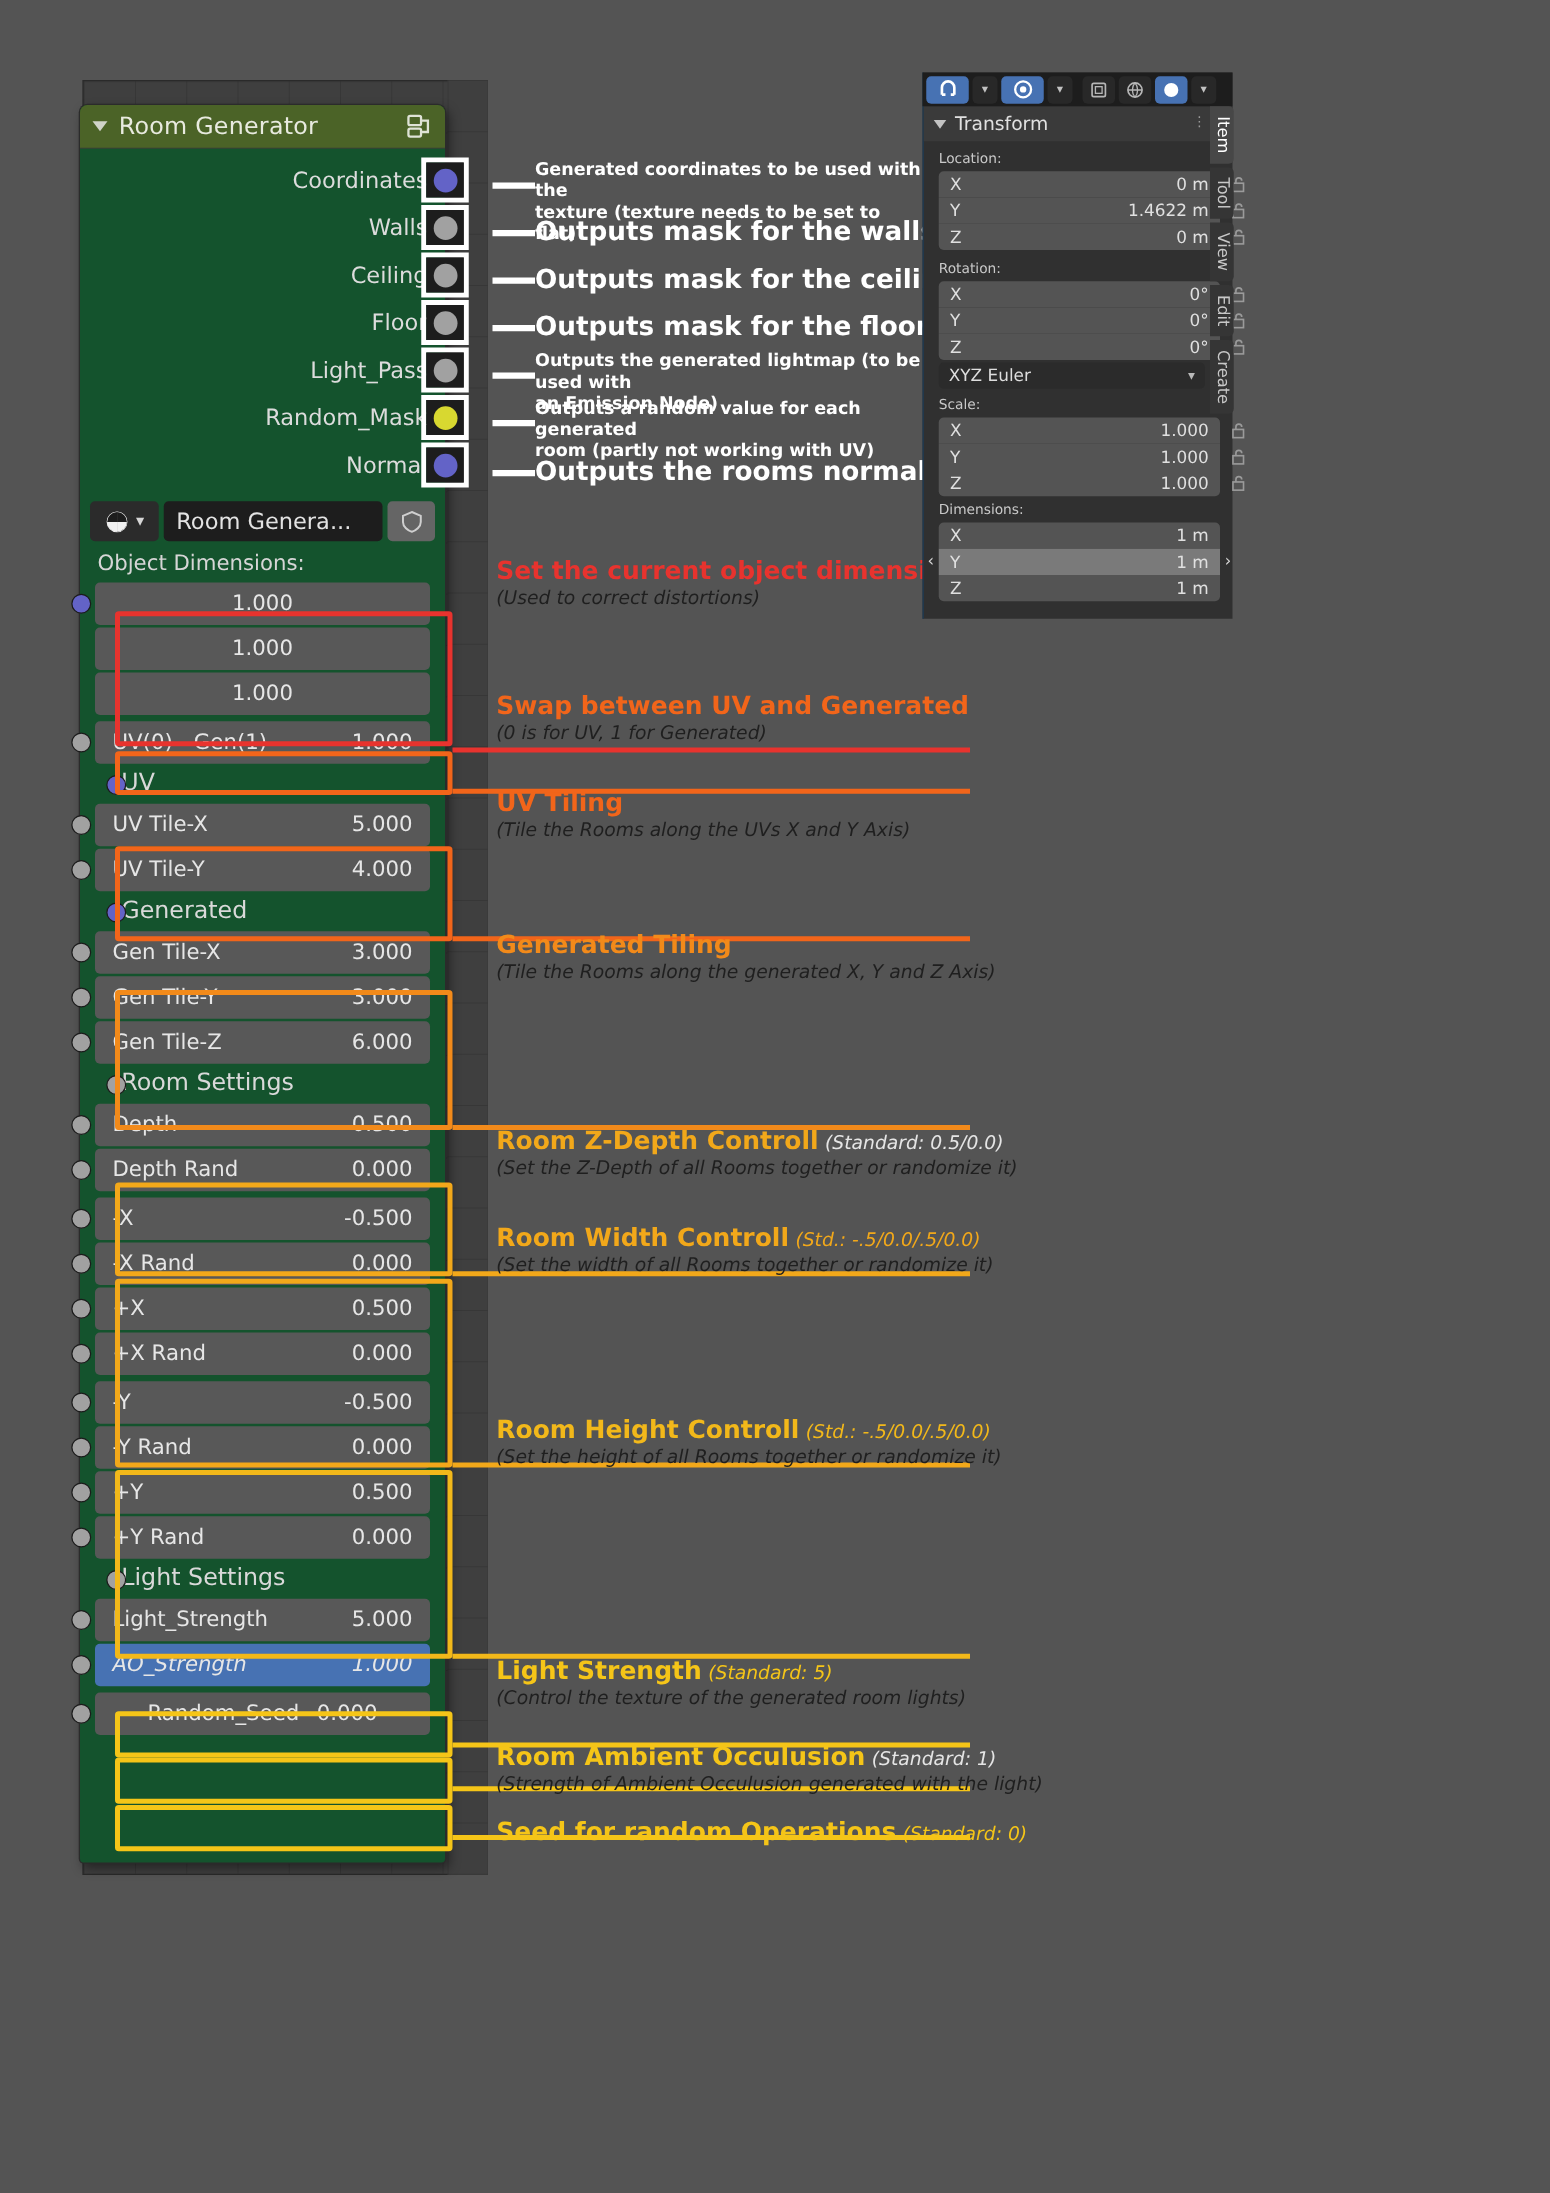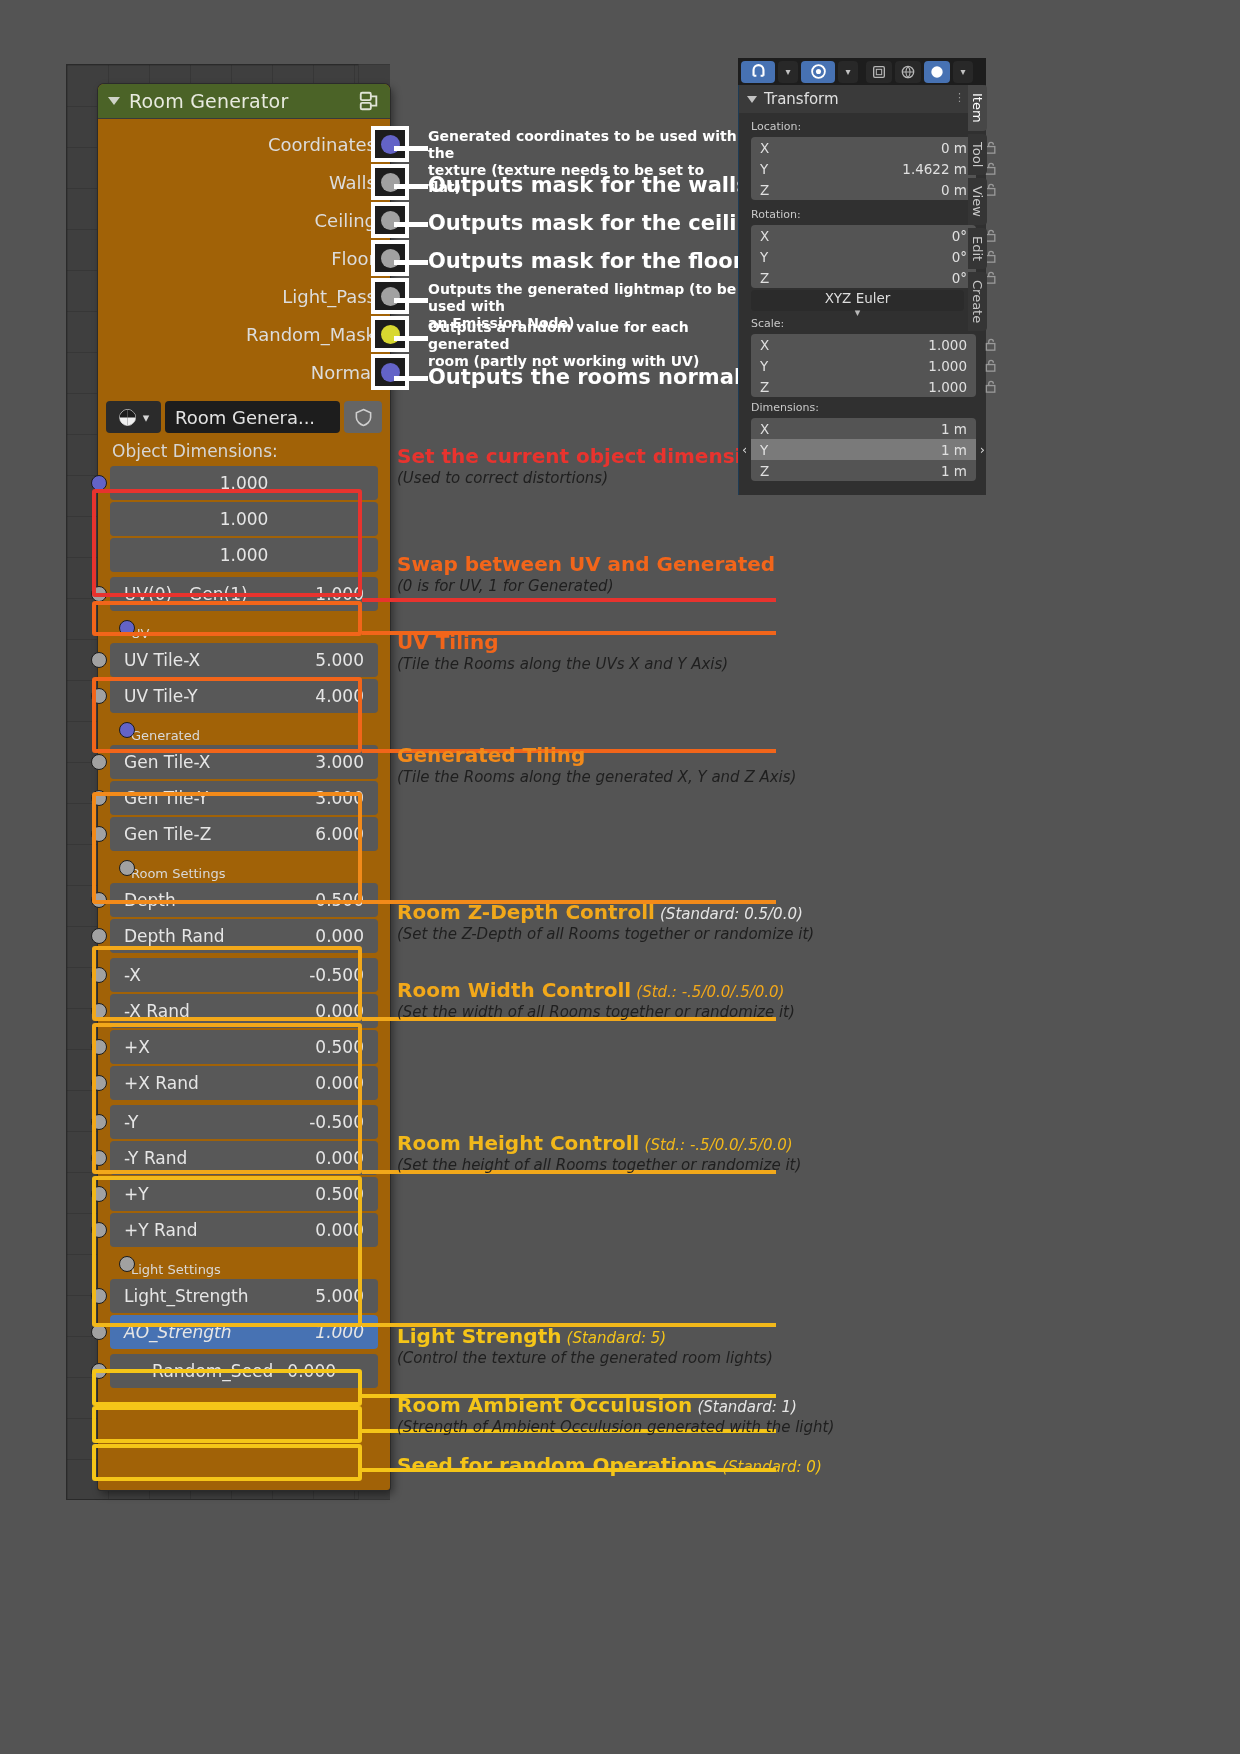--- a/index.html
+++ b/index.html
@@ -25,22 +25,22 @@
     position:absolute; left:358px; top:64px; width:32px; height:1436px;
     background:#3f3f3f;
     background-image:
       linear-gradient(to right, rgba(0,0,0,0.12) 1px, transparent 1px),
       linear-gradient(to bottom, rgba(0,0,0,0.12) 1px, transparent 1px);
     background-size:41px 41px;
   }
 
   
   #node{
-    position:absolute; left:98px; top:84px; width:292px; height:1406px;
-    background:#a16207;
+    position:absolute; left:64px; top:84px; width:292px; height:1406px;
+    background:#14532d;
     border-radius:6px 6px 3px 3px;
     box-shadow:0 0 0 1px #2b2b2b, 3px 4px 9px rgba(0,0,0,.45);
   }
   #node-header{
     height:35px; background:#4b6327; border-radius:6px 6px 0 0;
     display:flex; align-items:center; padding:0 10px; gap:9px;
     border-bottom:1px solid #3a3a3a;
   }
   #node-header .tri{
     width:0;height:0;border-left:6px solid transparent;border-right:6px solid transparent;
@@ -78,22 +78,22 @@
   .field.centered{ justify-content:center; }
   .field.blue{ background:#4772b3;font-style:italic; }
   .field .fname{ }
   .field .fval{ }
   .in-socket{
     position:absolute; left:-19px; top:50%; margin-top:-8px;
     width:16px;height:16px;border-radius:50%;
     background:#a1a1a1; border:1px solid #1b1b1b;
   }
   .in-socket.purple{ background:#6363c7; }
-  .grp-label{ color:#d9d9d9; font-size:13px; margin:4px 0 2px 14px; position:relative; height:26px;
-              display:flex;align-items:flex-end;}
+  .grp-label{ color:#d9d9d9; font-size:19px; margin:4px 0 2px 14px; position:relative; height:26px;
+              display:flex;align-items:flex-start;}
 
   
   .hbox{ position:absolute; border-style:solid; border-radius:3px; pointer-events:none; }
   .hline{ position:absolute; pointer-events:none; }
 
   
   .anno{ position:absolute; }
   .anno .hd{ font-weight:bold; }
   .anno .sub{ font-style:italic; color:#1f1f1f; }
   .anno.white{ color:#ffffff; }
@@ -126,21 +126,21 @@
            display:flex;align-items:center;}
   .prow{ height:21px; margin:0 10px 0 12px; background:#545454;
          display:flex;align-items:center; justify-content:space-between;
          padding:0 9px; color:#e0e0e0; font-size:13.5px; position:relative;}
   .prow.light{ background:#7a7a7a;}
   .prow.first{ border-radius:4px 4px 0 0;}
   .prow.last{ border-radius:0 0 4px 4px;}
   .prow .lk{ position:absolute; right:-24px; top:3px; width:16px;height:15px;}
   .pdrop{ height:21px; margin:2px 22px 2px 12px; background:#2b2b2b; border-radius:4px;
           display:flex;align-items:center;justify-content:space-between;
-          padding:0 8px; color:#dedede; font-size:13.5px;flex-direction:column;}
+          padding:0 8px; color:#dedede; font-size:13.5px;}
   .arrowl,.arrowr{ position:absolute; color:#d8d8d8; font-size:13px; }
   .arrowl{ left:-9px;} .arrowr{ right:-9px;}
 
   
   #tabs{ position:absolute; left:968px; top:85px; width:19px; }
   .vtab{ width:19px; background:#353535; color:#c8c8c8;
          writing-mode:vertical-rl; text-orientation:mixed;
          font-size:13px; padding:8px 2px; margin-bottom:3px;
          display:flex; align-items:center; justify-content:center;
          border-radius:0 4px 4px 0; }

